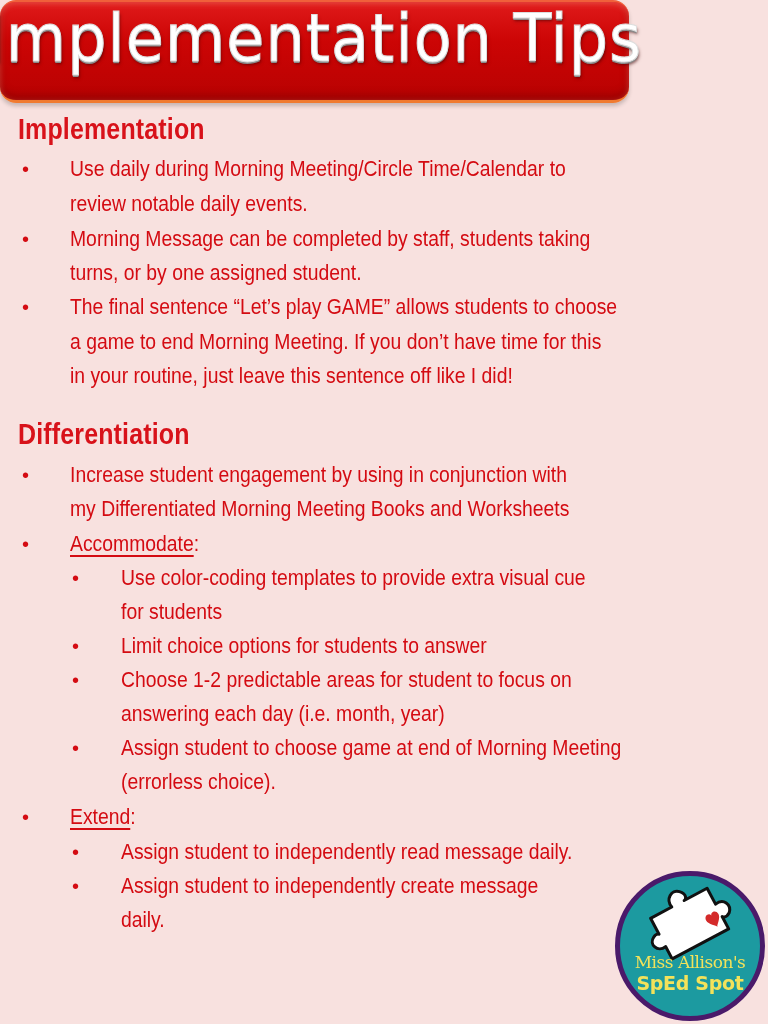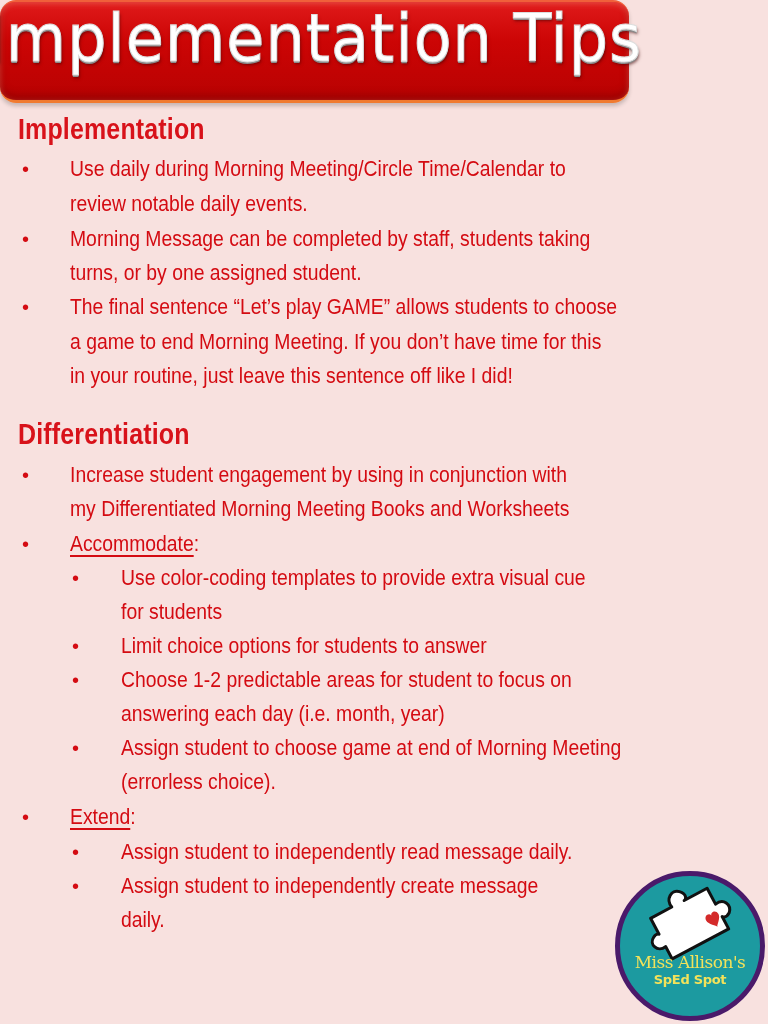--- a/index.html
+++ b/index.html
@@ -104,21 +104,21 @@
       letter-spacing: -0.5px;
     }
     .logo-bold {
       position: absolute;
       left: 0;
       width: 100%;
       top: 96px;
       text-align: center;
       font-family: "DejaVu Sans", sans-serif;
       font-weight: bold;
-      font-size: 13px;
+      font-size: 19px;
       color: #f3e25a;
       white-space: nowrap;
       letter-spacing: -0.3px;
     }
   </style>
 </head>
 <body>
 
 <div class="banner">
   <div class="banner-title">Implementation Tips</div>

